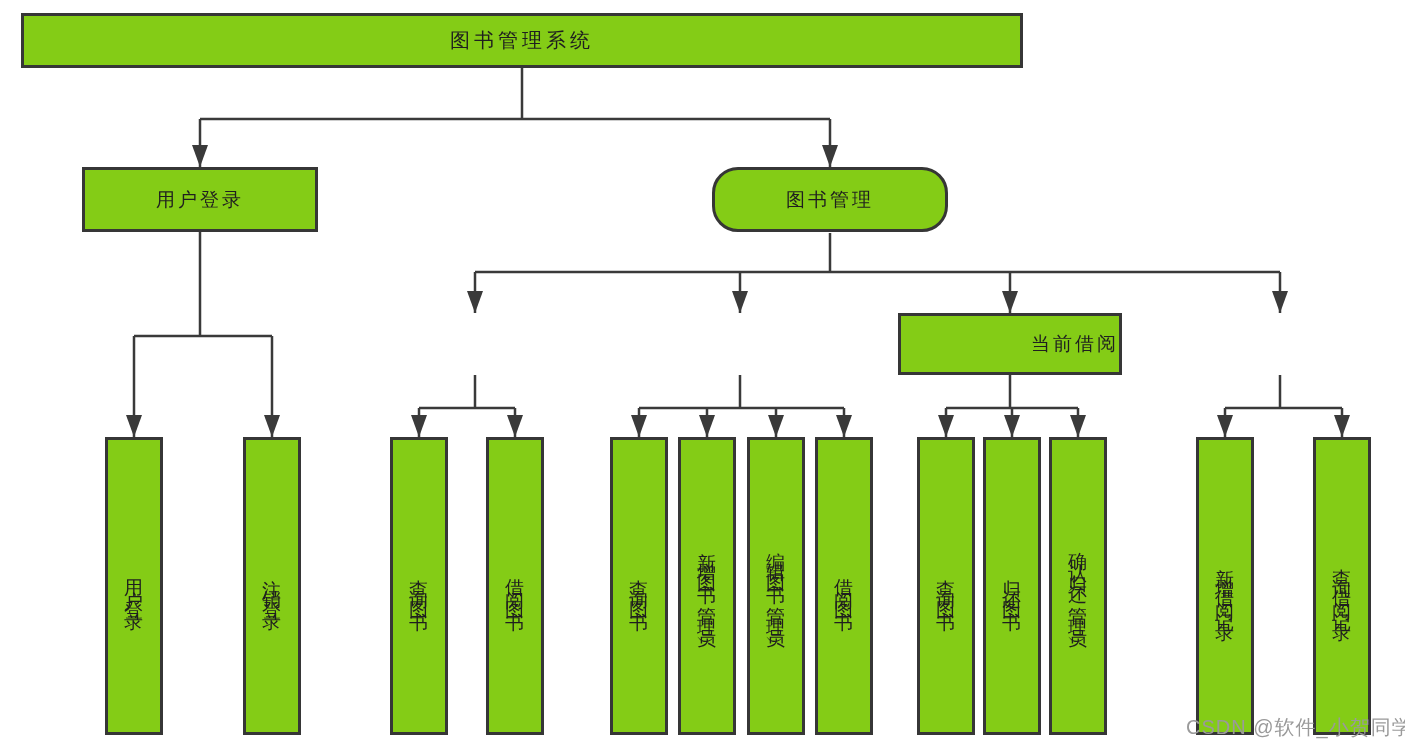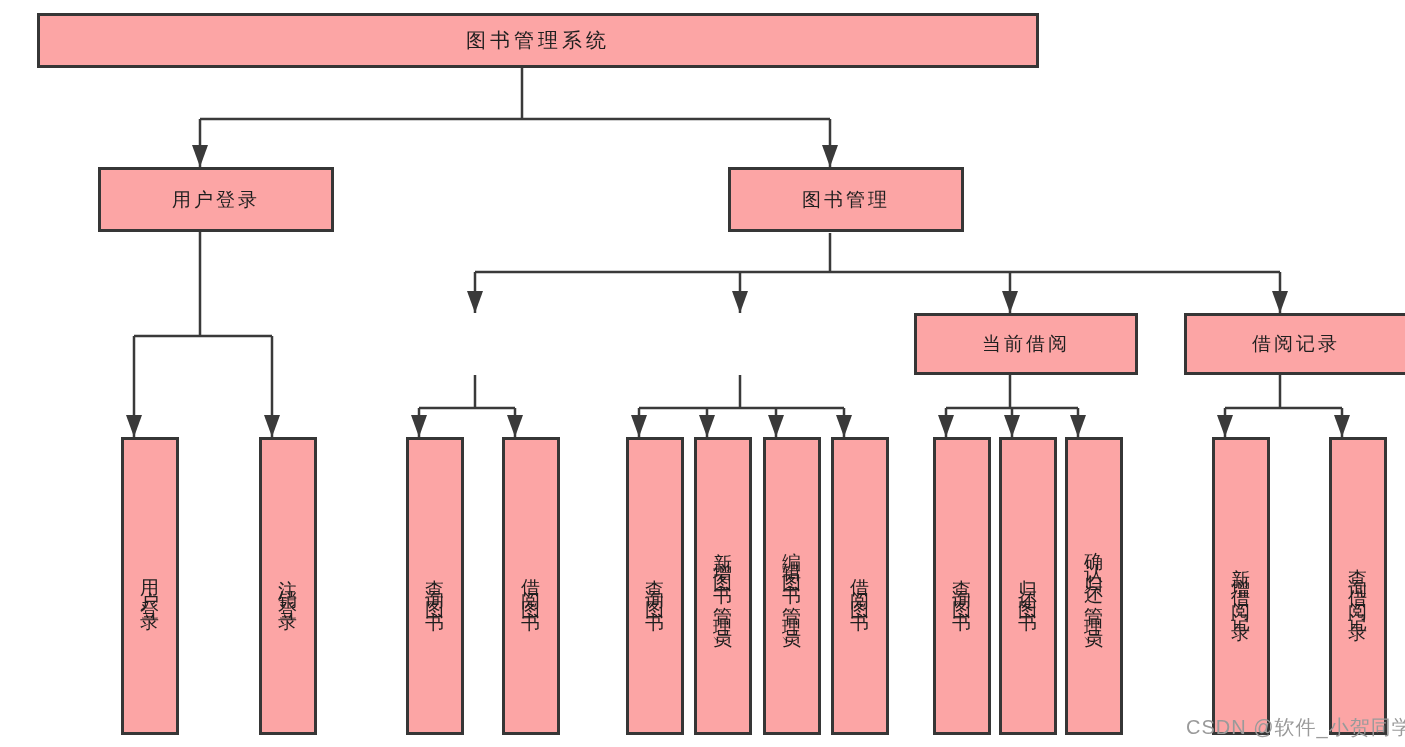--- a/index.html
+++ b/index.html
@@ -10,27 +10,26 @@
     height: 747px;
     background: #ffffff;
     font-family: "Liberation Sans", sans-serif;
     color: #1f1f1f;
     overflow: hidden;
   }
   .canvas svg { position: absolute; left: 0; top: 0; }
   .ln { stroke: #3a3a3a; stroke-width: 2.5; fill: none; }
   .box {
     position: absolute;
-    background: #fca5a5;
+    background: #84cc16;
     border: 3px solid #363636;
     display: flex;
     align-items: center;
     justify-content: center;
     text-align: center;
-    margin-left: 16px;
   }
   .hbox { font-size: 19px; letter-spacing: 3px; }
   .root-box { font-size: 20px; letter-spacing: 4px; }
   .vtext {
     writing-mode: vertical-rl;
     text-orientation: mixed;
     font-size: 19px;
     letter-spacing: 11px;
     line-height: 1;
   }
@@ -92,29 +91,26 @@
     <line class="ln" x1="1342" y1="408" x2="1342" y2="437" marker-end="url(#ah)"></line>
   </svg>
 
   <div class="box hbox root-box" style="left:21px; top:13px; width:1002px; height:55px;">
     <span>图书管理系统</span>
   </div>
 
   <div class="box hbox" style="left:82px; top:167px; width:236px; height:65px;">
     <span>用户登录</span>
   </div>
-  <div class="box hbox" style="left:712px; top:167px; width:236px; height:65px;">
+  <div class="box hbox" style="left:712px; top:167px; width:236px; height:65px;border-radius:26px;">
     <span>图书管理</span>
   </div>
 
-  <div class="box hbox" style="left:898px; top:313px; width:224px; height:62px;">
+  <div class="box hbox" style="left:898px; top:313px; width:224px; height:62px;justify-content:flex-end;">
     <span>当前借阅</span>
-  </div>
-  <div class="box hbox" style="left:1168px; top:313px; width:224px; height:62px;">
-    <span>借阅记录</span>
   </div>
 
   <div class="box" style="left:105px; top:437px; width:58px; height:298px;">
     <span class="vtext">用户登录</span>
   </div>
   <div class="box" style="left:243px; top:437px; width:58px; height:298px;">
     <span class="vtext">注销登录</span>
   </div>
 
   <div class="box" style="left:390px; top:437px; width:58px; height:298px;">

